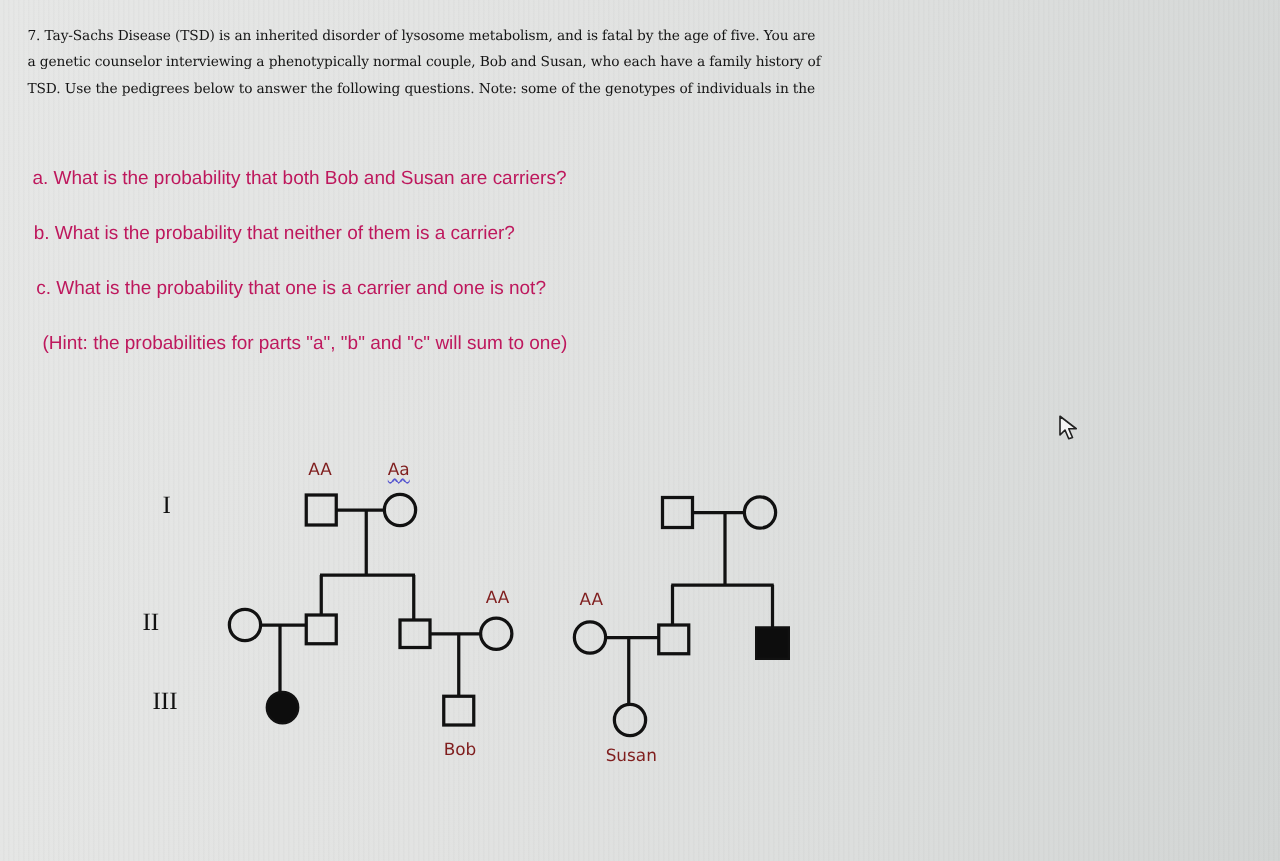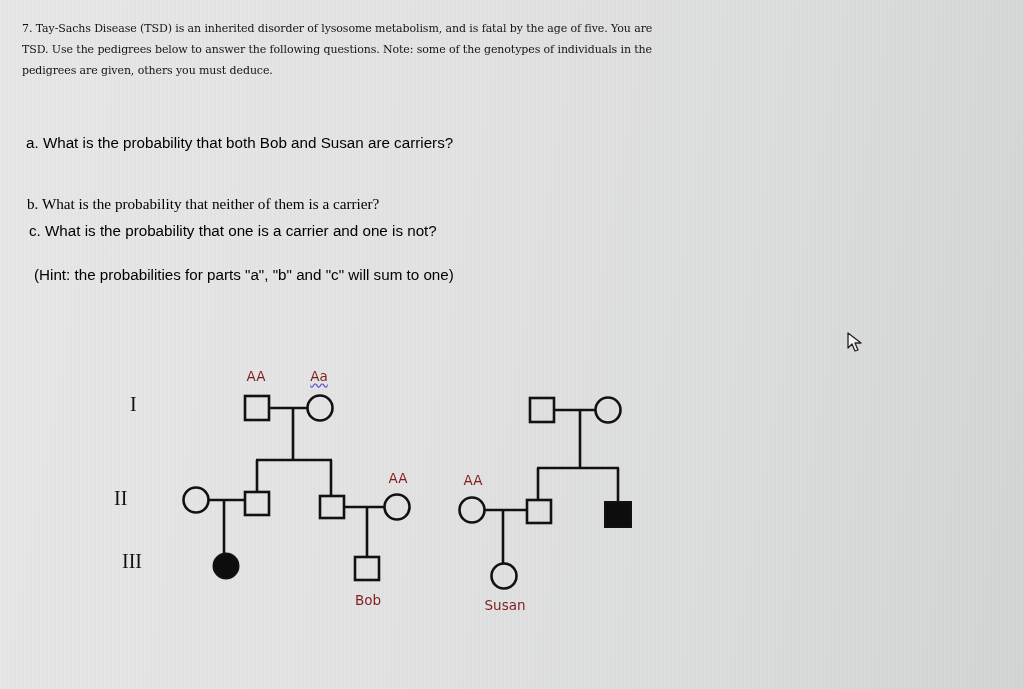--- a/index.html
+++ b/index.html
@@ -13,45 +13,45 @@
     position:absolute; inset:0; pointer-events:none;
     background: repeating-linear-gradient(90deg, rgba(255,255,255,0.0) 0px, rgba(255,255,255,0.0) 2px, rgba(120,120,120,0.05) 3px, rgba(255,255,255,0) 4px);
   }
   .para {
     position:absolute; left:22px; top:18px; width:970px;
     font-size:11px; line-height:21px; letter-spacing:-0.1px;
   }
   .para .line { display:block; white-space:nowrap; }
   .q {
     position:absolute; font-family:"Liberation Sans", "DejaVu Sans", sans-serif;
-    font-size:15.2px; white-space:nowrap; color:#000000;
+    font-size:15.2px; white-space:nowrap; color:#be185d;
   }
   .gen {
     position:absolute; font-family:"Liberation Serif", serif; font-size:20px; color:#111;
   }
   .glabel {
     position:absolute; font-family:"DejaVu Sans", sans-serif; font-size:13.5px; color:#7f1d1d; transform:translateX(-50%);
   }
   .aa-under { text-decoration: underline wavy #5a5ad0; text-underline-offset:2px; }
   svg.ped { position:absolute; left:0; top:0; }
   .cursor { position:absolute; left:847px; top:332px; }
 </style>
 </head>
 <body>
 
 <div class="stripes"></div>
 
 <div class="para">
   <span class="line">7. Tay-Sachs Disease (TSD) is an inherited disorder of lysosome metabolism, and is fatal by the age of five.  You are</span>
+  <span class="line">a genetic counselor interviewing a phenotypically normal couple, Bob and Susan, who each have a family history of</span>
   <span class="line">TSD.  Use the pedigrees below to answer the following questions.  Note: some of the genotypes of individuals in the</span>
-  <span class="line">pedigrees are given, others you must deduce.</span>
 </div>
 
 <div class="q" style="left:26px; top:134px;">a. What is the probability that both Bob and Susan are carriers?</div>
-<div class="q" style="left:27px; top:195px;font-family:Liberation Serif, serif;">b. What is the probability that neither of them is a carrier?</div>
+<div class="q" style="left:27px; top:178px;">b. What is the probability that neither of them is a carrier?</div>
 <div class="q" style="left:29px; top:222px;">c. What is the probability that one is a carrier and one is not?</div>
 <div class="q" style="left:34px; top:266px;">(Hint: the probabilities for parts "a", "b" and "c" will sum to one)</div>
 
 <div class="gen" style="left:130px; top:393px;">I</div>
 <div class="gen" style="left:114px; top:487px;">II</div>
 <div class="gen" style="left:122px; top:550px;">III</div>
 
 <div class="glabel" style="left:256px; top:368px;">AA</div>
 <div class="glabel aa-under" style="left:319px; top:368px;">Aa</div>
 <div class="glabel" style="left:398px; top:470px;">AA</div>

